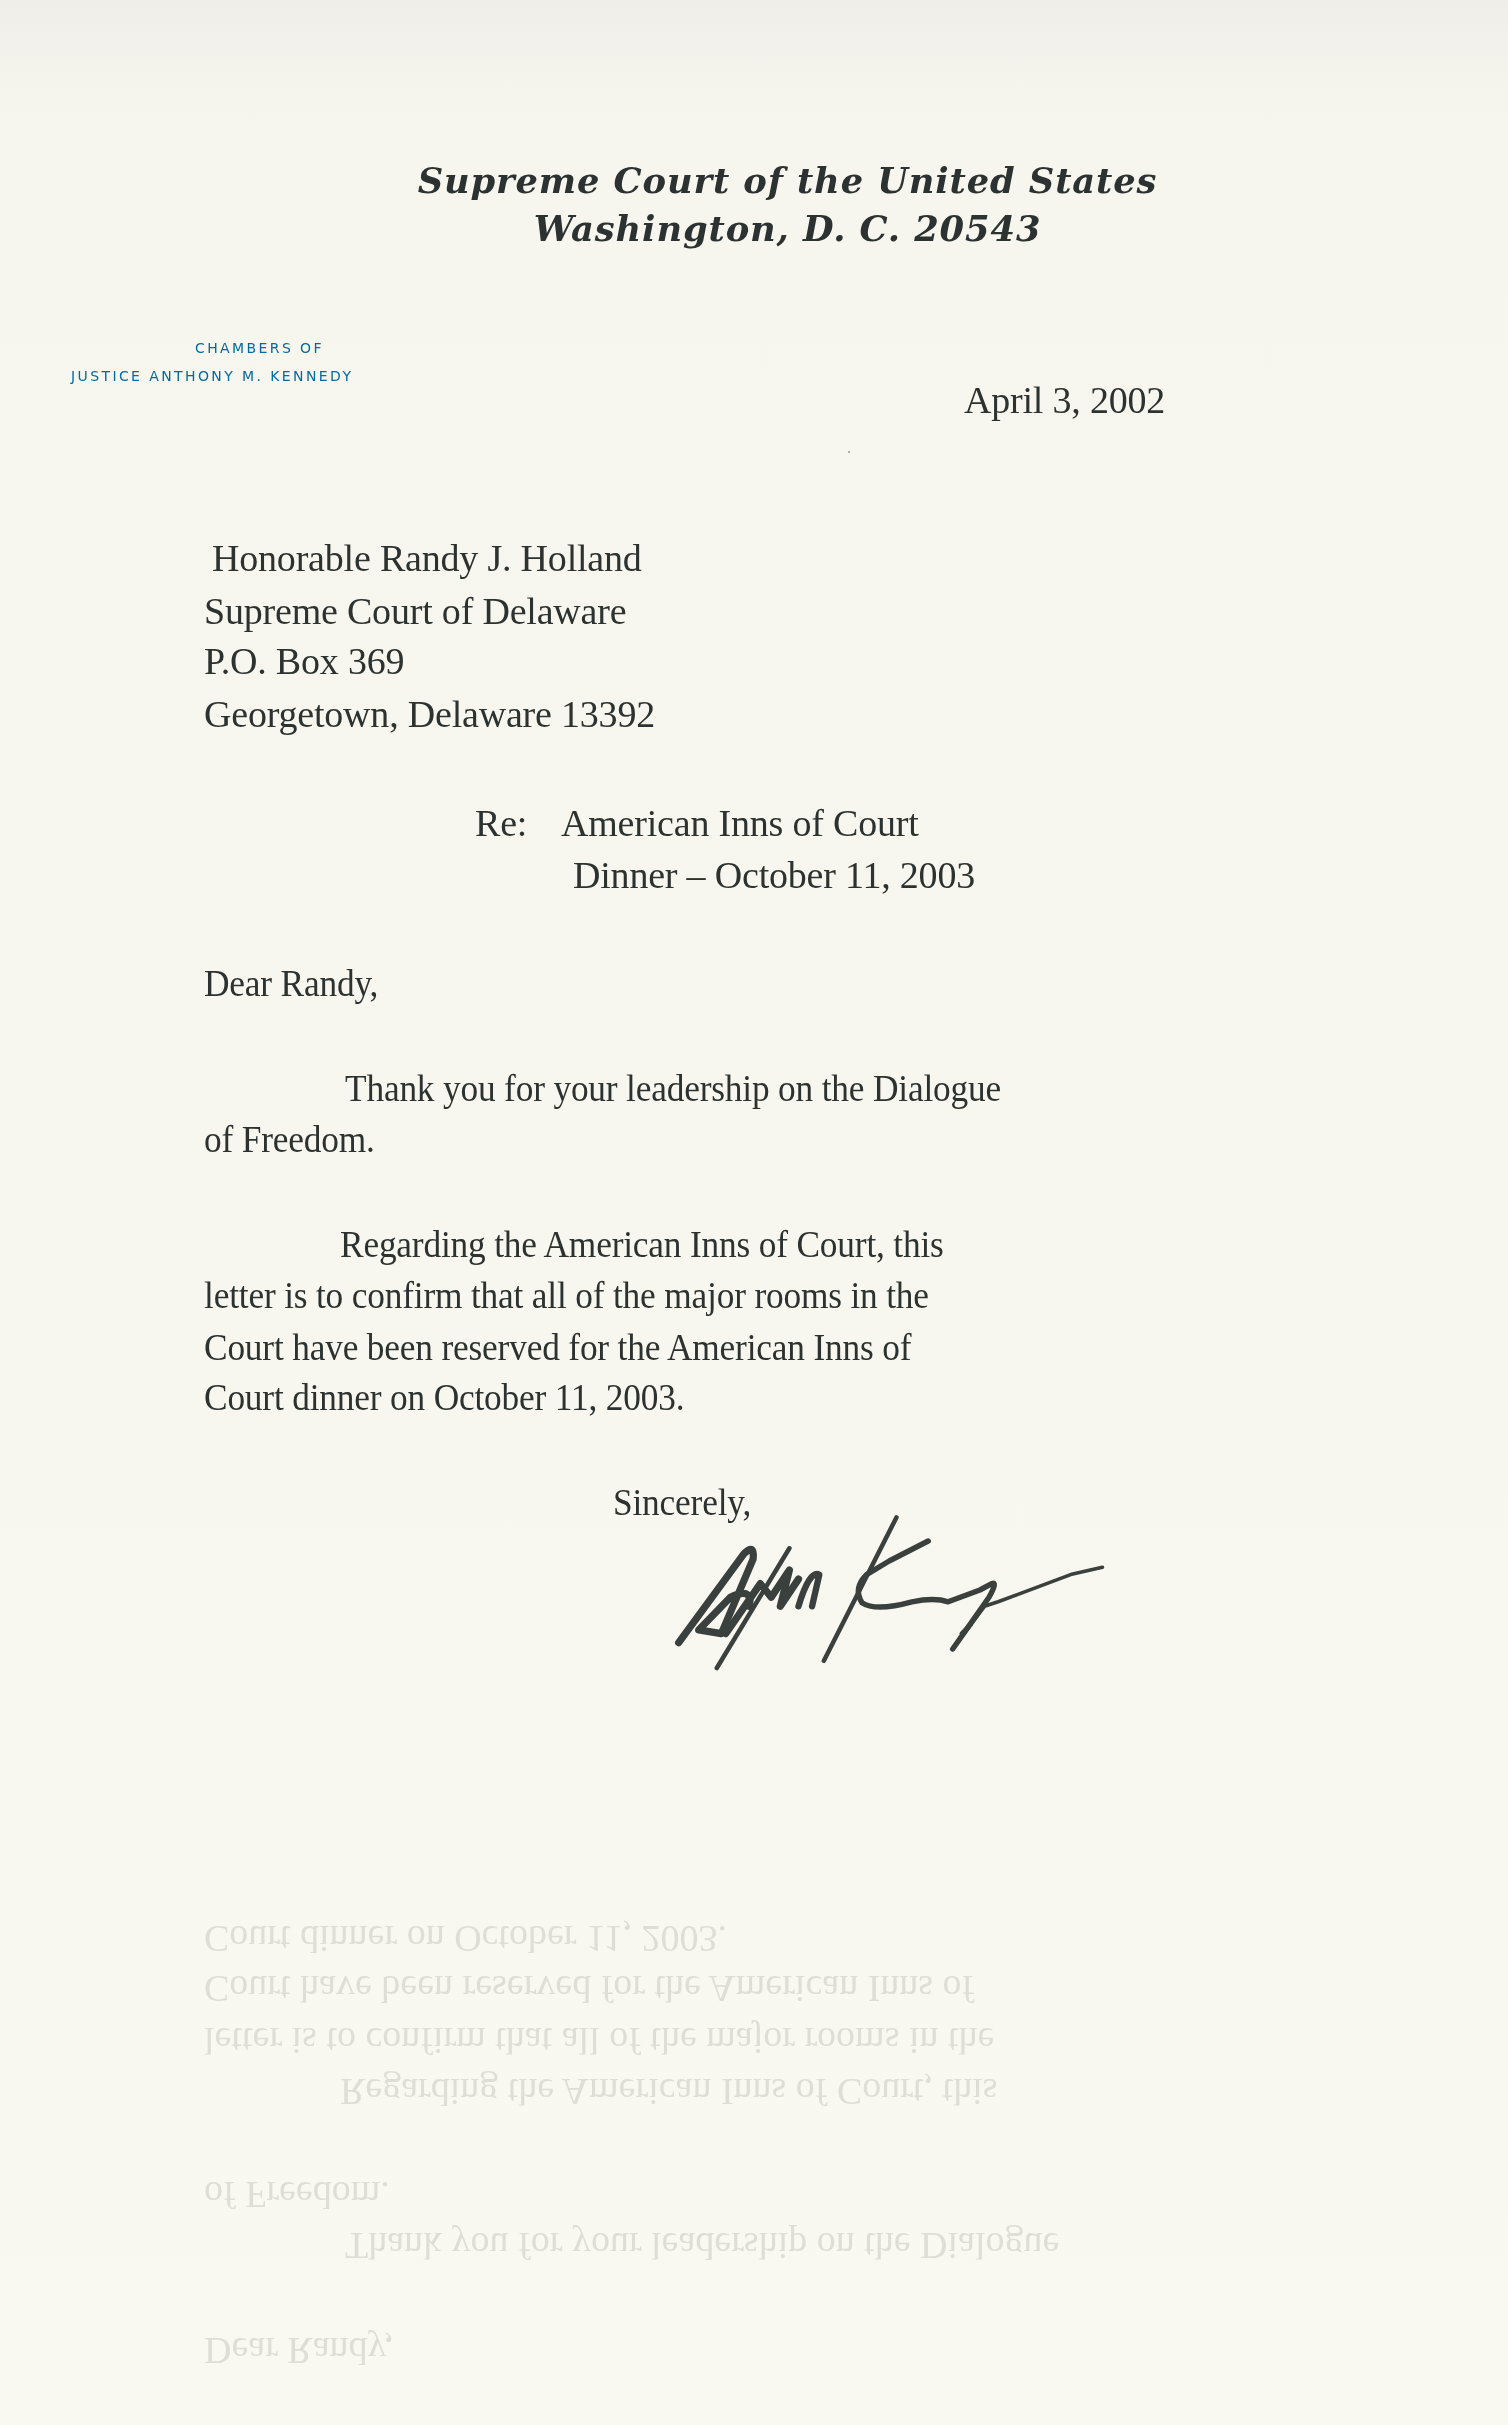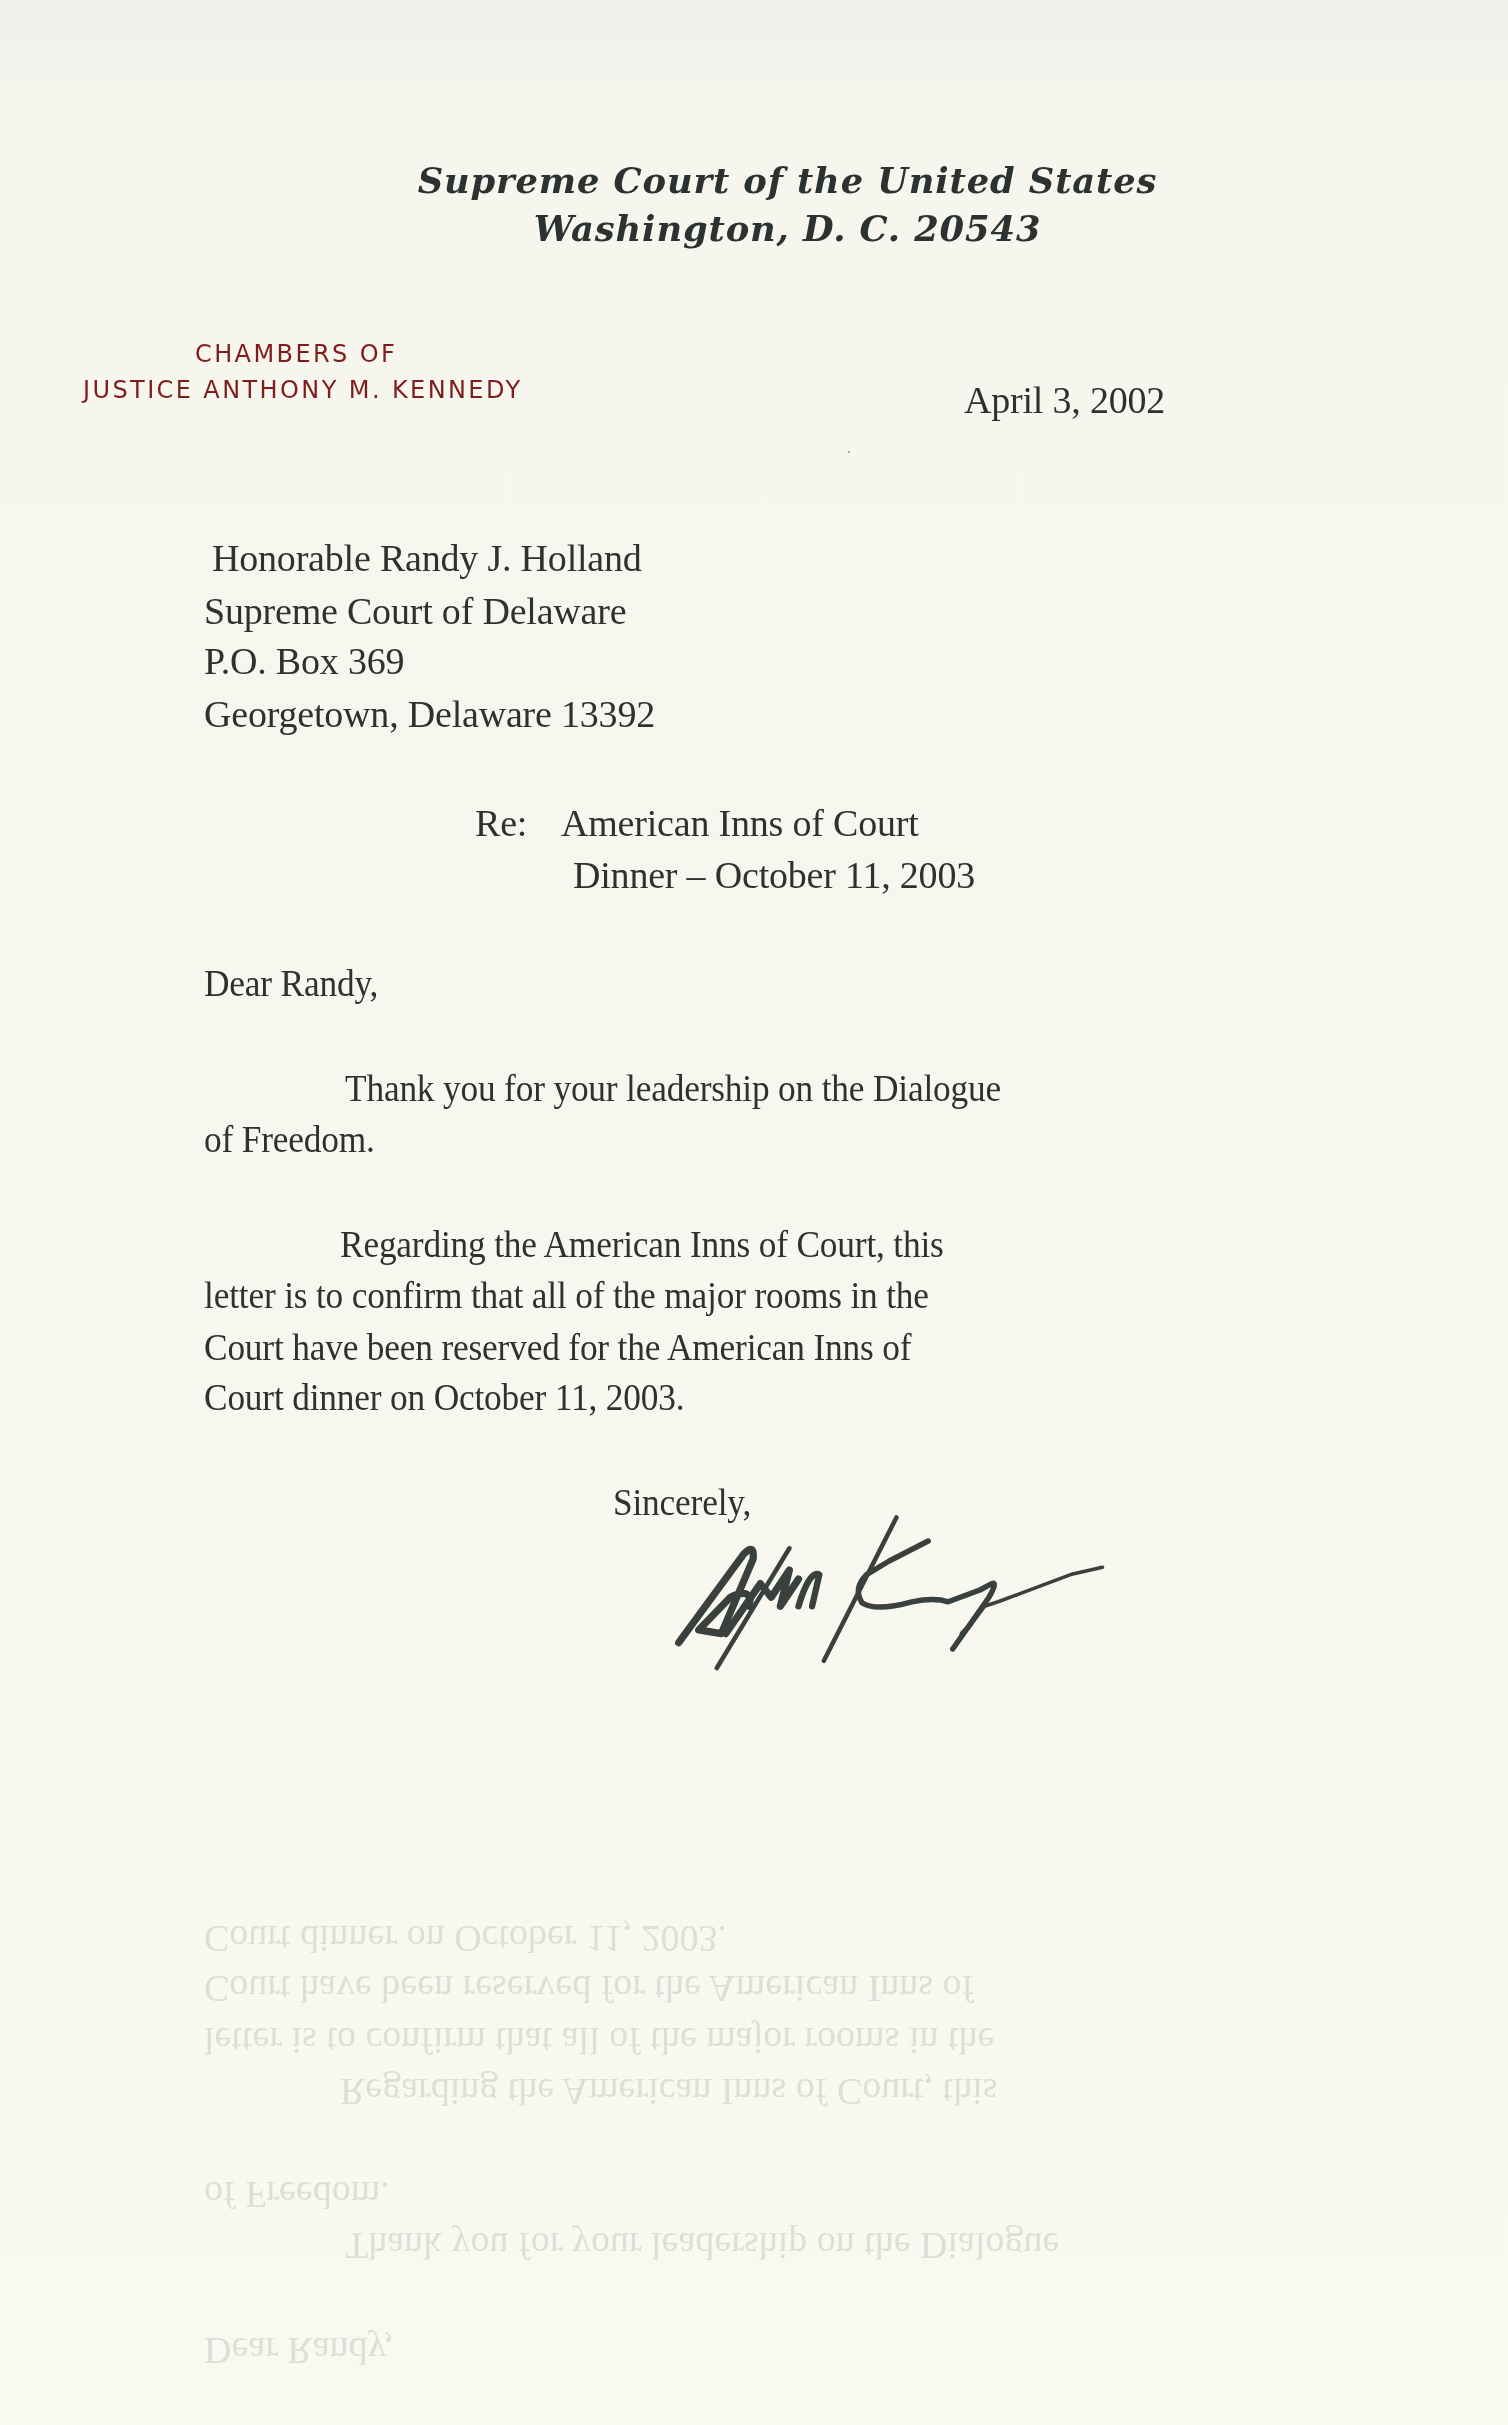--- a/index.html
+++ b/index.html
@@ -11,21 +11,21 @@
   }
   .abs { position: absolute; white-space: nowrap; }
   .blackletter {
     font-family: "DejaVu Serif", "Liberation Serif", serif;
     font-weight: bold; font-style: italic;
     font-size: 36px; letter-spacing: 0.9px; color: #2b3231;
     transform: scaleX(0.98);
   }
   .chambers {
     font-family: "DejaVu Sans", "Liberation Sans", sans-serif;
-    font-size: 24px; letter-spacing: 2.4px; color: #7f1d1d;
+    font-size: 14px; letter-spacing: 2.4px; color: #0369a1;
   }
   .body-text { font-size: 38px; line-height: 1; color: #2c3230; letter-spacing: -0.2px; }
   .condensed { transform-origin: left top; transform: scaleX(0.93); }
   .bleed {
     position: absolute; left: 0; top: 0; width: 1508px; height: 2426px;
     pointer-events: none;
   }
   .bleed-line {
     position: absolute; white-space: nowrap;
     font-size: 38px; color: #c9c8c1; opacity: 0.55;
@@ -45,21 +45,21 @@
   <div class="bleed-line" style="left:340px; top:2070px;">Regarding the American Inns of Court, this</div>
   <div class="bleed-line" style="left:204px; top:2173px;">of Freedom.</div>
   <div class="bleed-line" style="left:345px; top:2224px;">Thank you for your leadership on the Dialogue</div>
   <div class="bleed-line" style="left:204px; top:2329px;">Dear Randy,</div>
 </div>
 
 <div class="abs blackletter" style="left:0; width:1575px; text-align:center; top:159px;">Supreme Court of the United States</div>
 <div class="abs blackletter" style="left:0; width:1575px; text-align:center; top:207px;">Washington, D. C. 20543</div>
 
 <div class="abs chambers" style="left:195px; top:340px;">CHAMBERS OF</div>
-<div class="abs chambers" style="left:71px; top:376px;margin-left:12px;">JUSTICE ANTHONY M. KENNEDY</div>
+<div class="abs chambers" style="left:71px; top:368px;">JUSTICE ANTHONY M. KENNEDY</div>
 
 <div class="abs body-text" style="left:964px; top:381px;">April 3, 2002</div>
 
 <div>
   <div class="abs body-text" style="left:212px; top:539px;">Honorable Randy J. Holland</div>
   <div class="abs body-text" style="left:204px; top:592px;">Supreme Court of Delaware</div>
   <div class="abs body-text" style="left:204px; top:642px;text-align:center;">P.O. Box 369</div>
   <div class="abs body-text" style="left:204px; top:695px;">Georgetown, Delaware  13392</div>
 </div>
 

